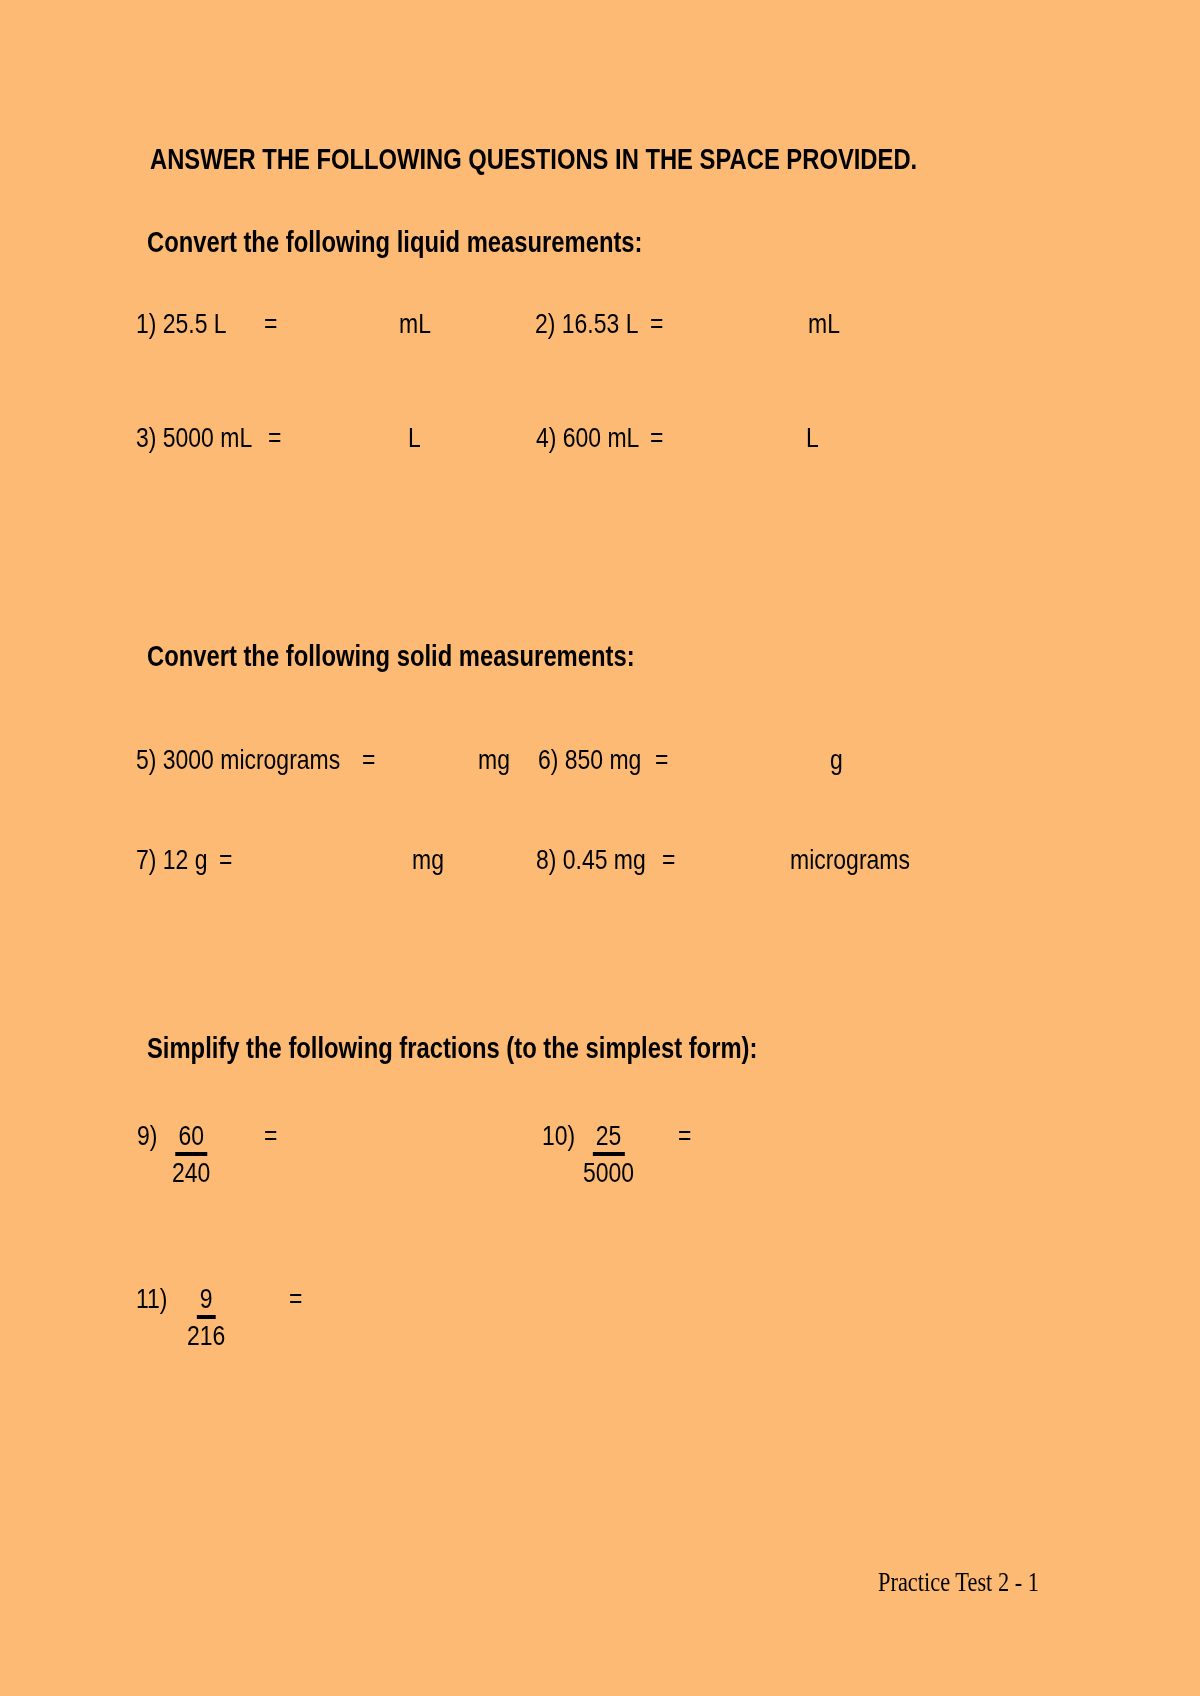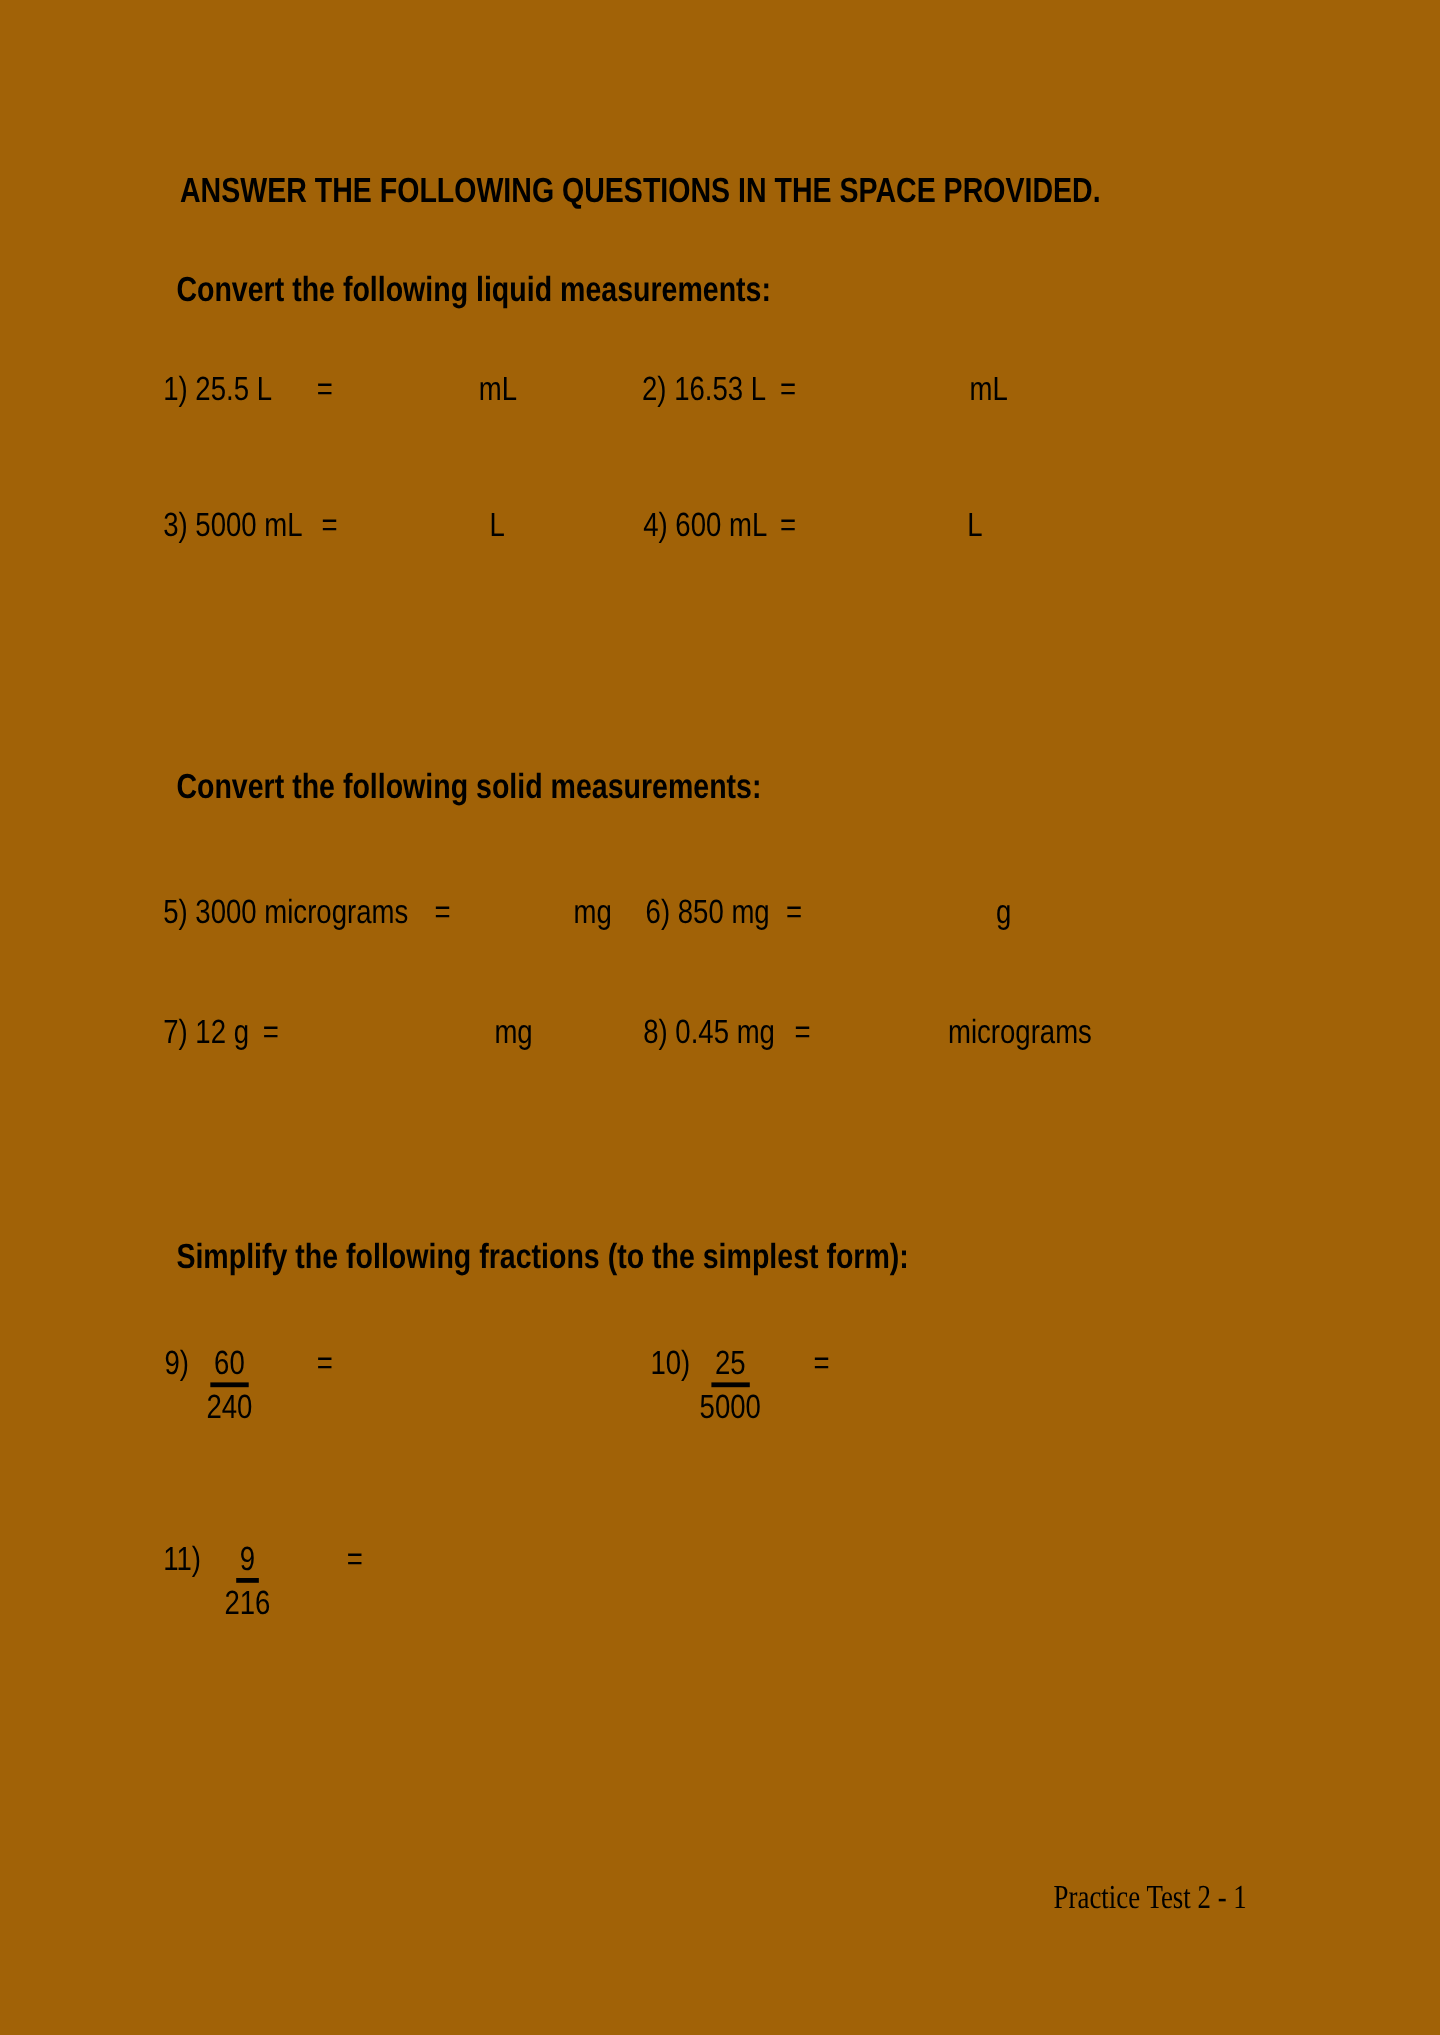--- a/index.html
+++ b/index.html
@@ -1,20 +1,20 @@
 <!DOCTYPE html>
 <html><head>
 <meta charset="utf-8">
 <style>
   html, body { margin: 0; padding: 0; background: #ffffff; }
   .page {
     position: relative;
     width: 1200px;
     height: 1696px;
-    background: #a16207;
+    background: #fdba74;
     color: #000000;
     font-family: "Liberation Sans", sans-serif;
     overflow: hidden;
   }
   .row { position: absolute; left: 0; top: 0; width: 100%; height: 0; }
   .t {
     position: absolute;
     top: 0;
     white-space: nowrap;
     font-size: 28px;

